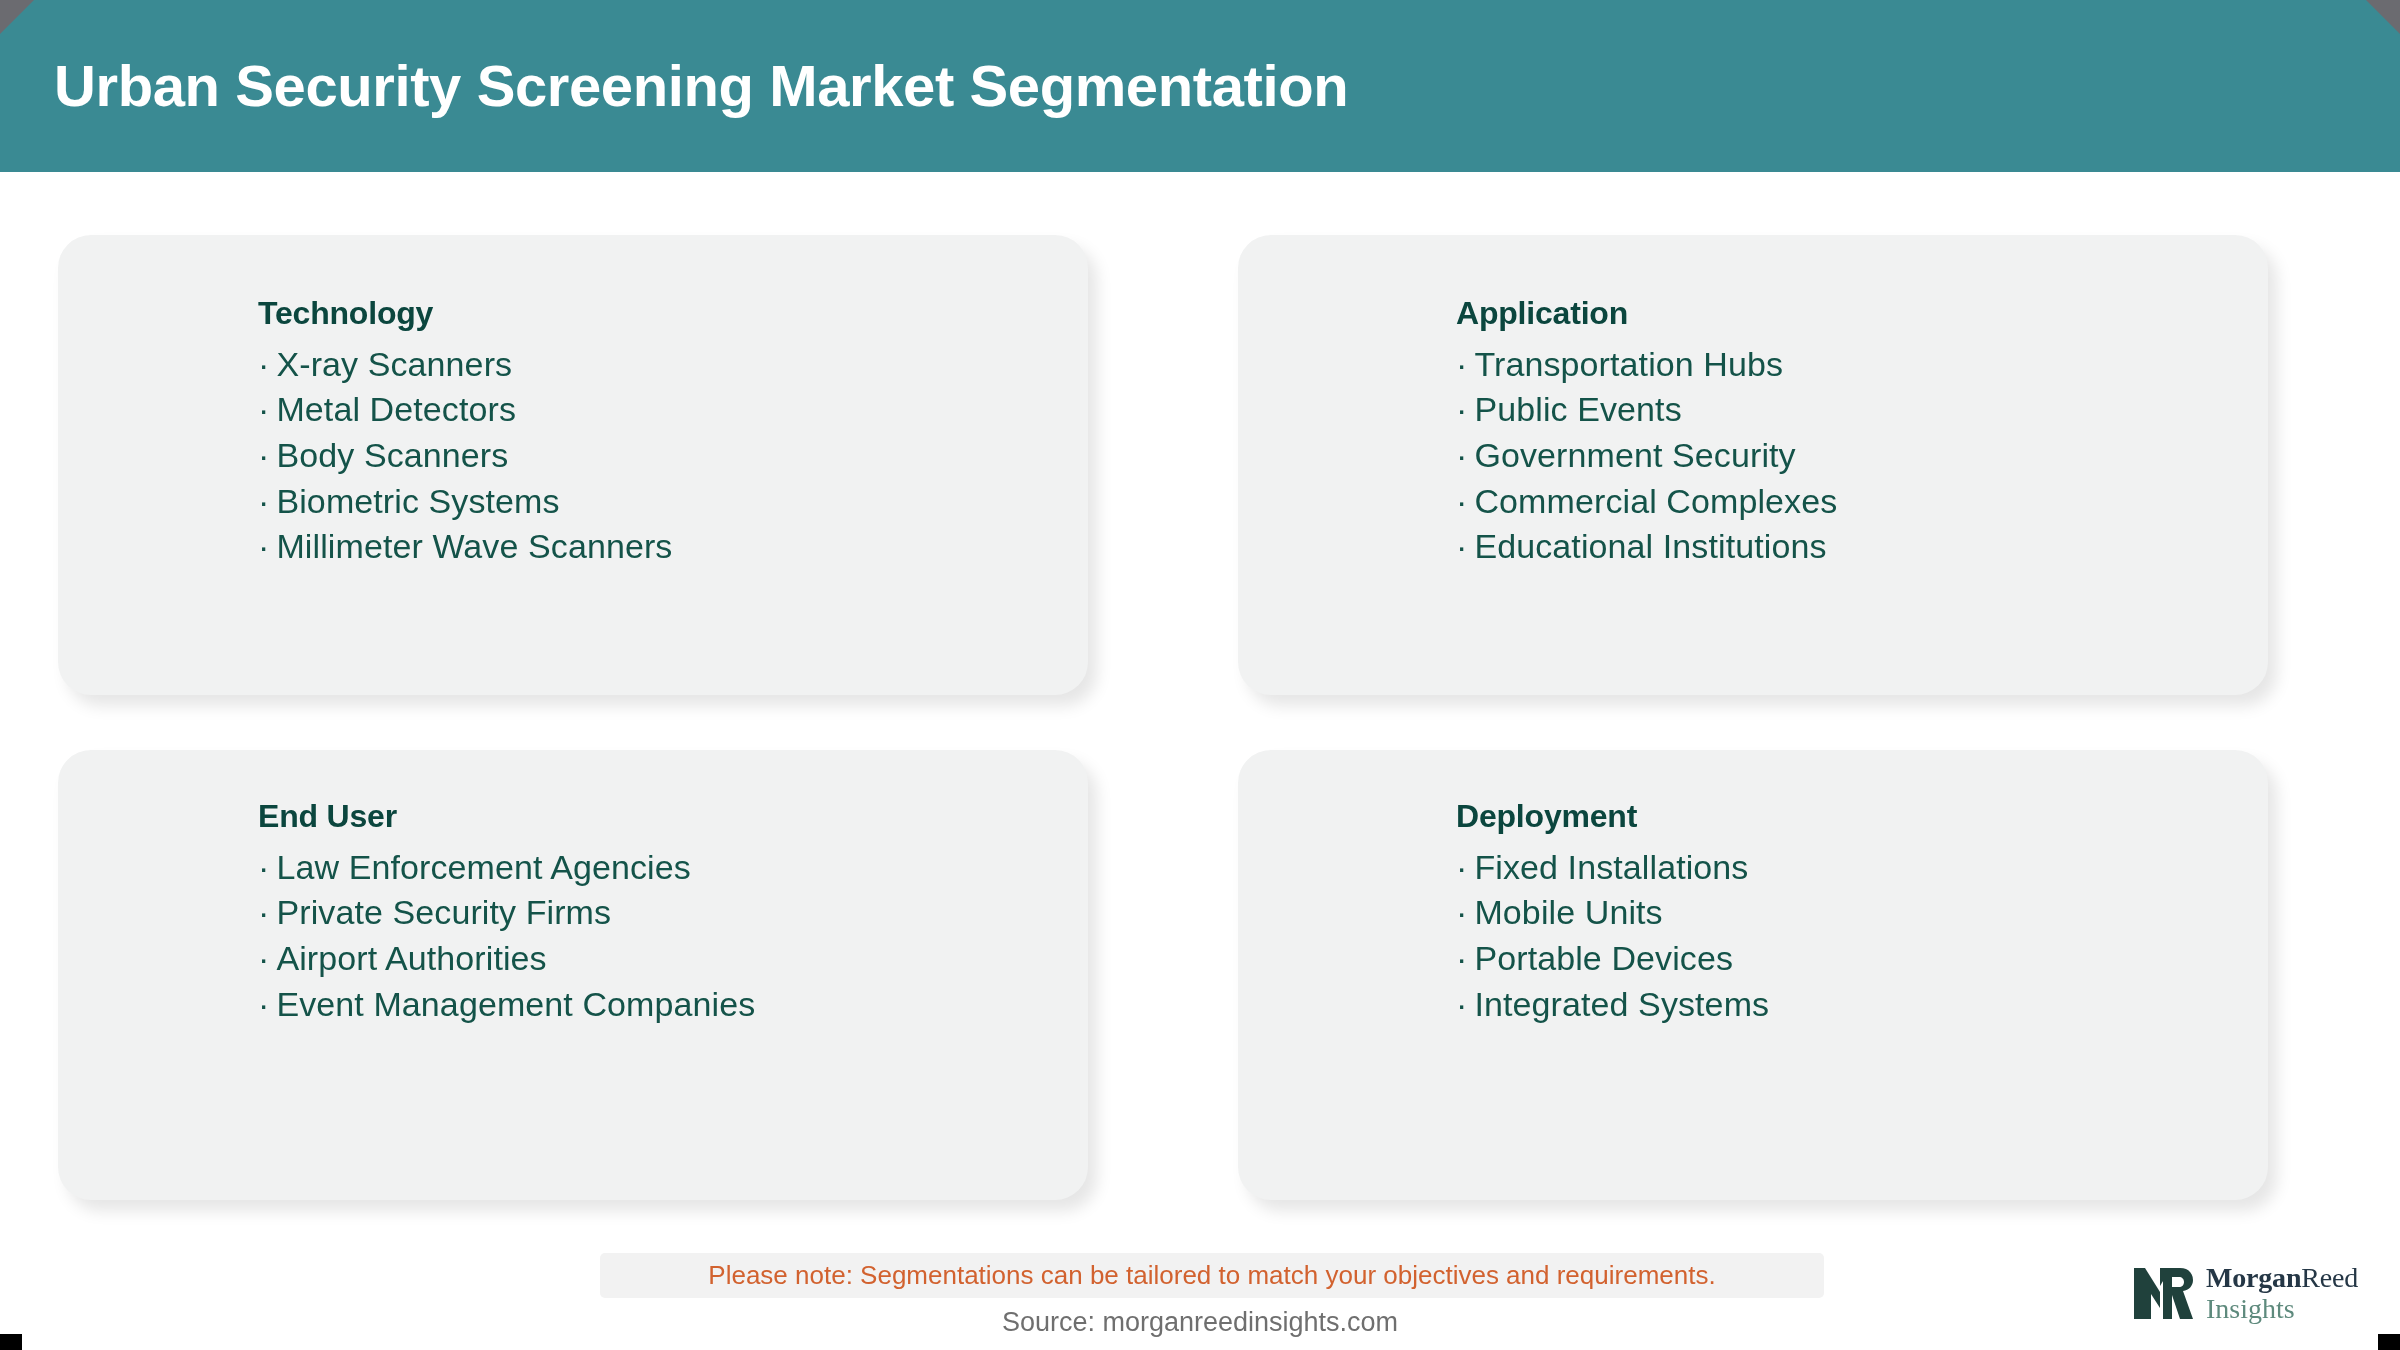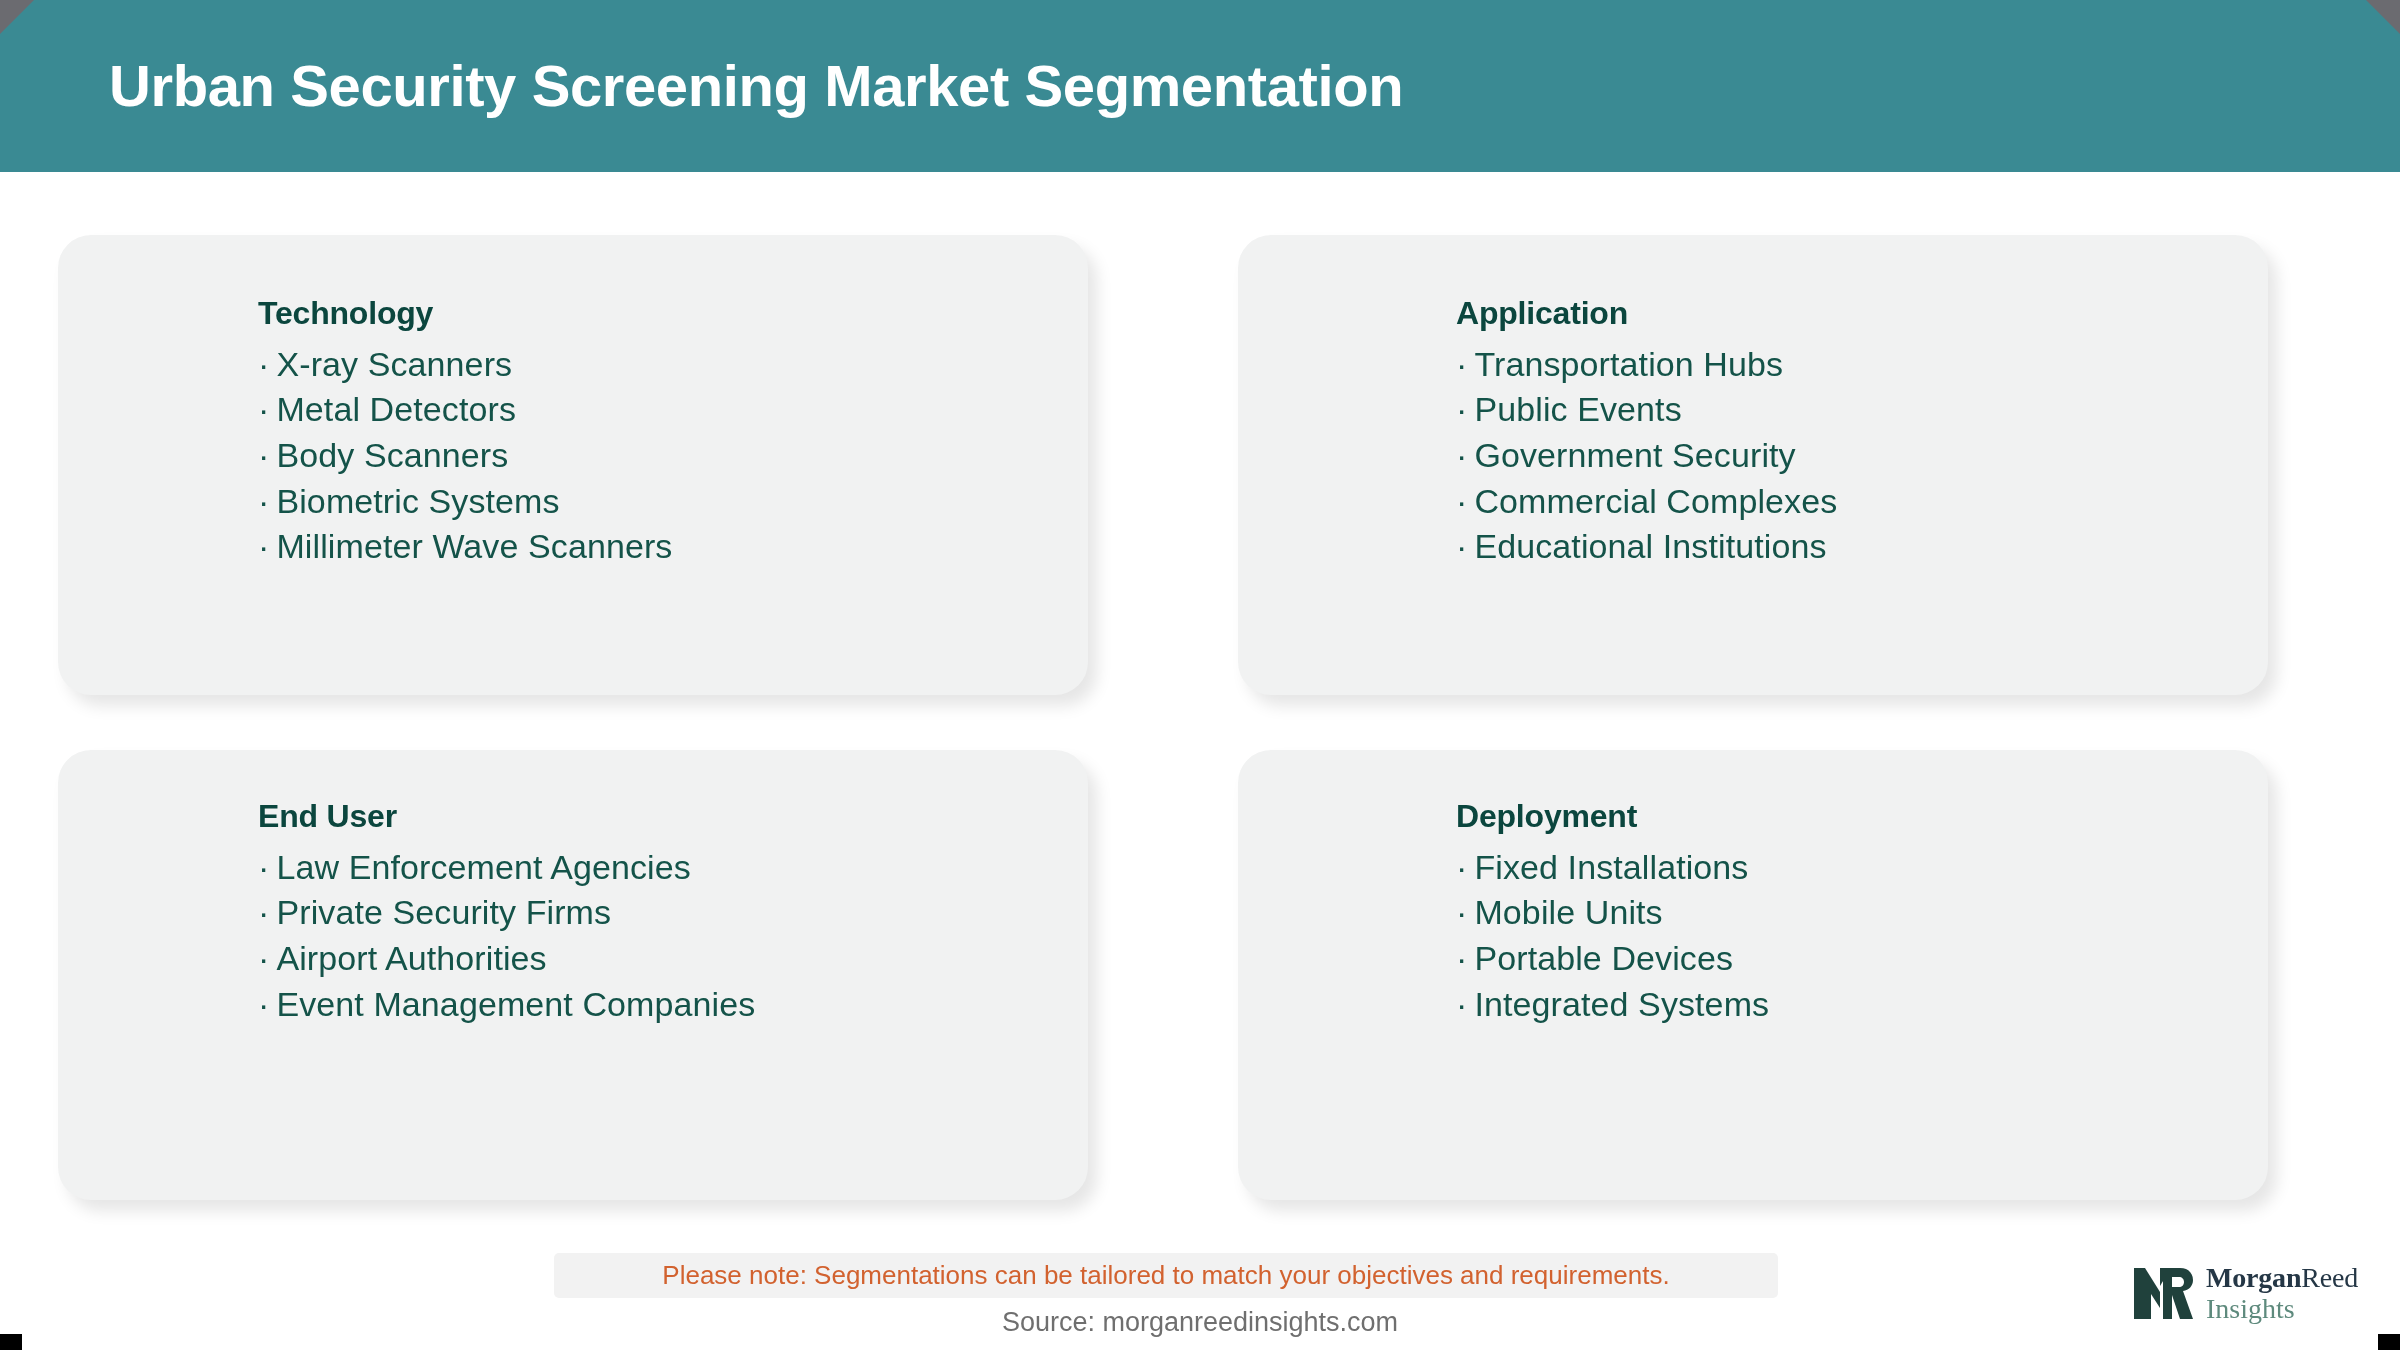--- a/index.html
+++ b/index.html
@@ -20,21 +20,21 @@
   .header {
     position: absolute;
     left: 0; top: 0;
     width: 2400px;
     height: 172px;
     background: #3A8A93;
     display: flex;
     align-items: center;
   }
   .header-title {
-    margin-left: 109px;
+    margin-left: 54px;
     color: #ffffff;
     font-size: 58px;
     font-weight: bold;
     letter-spacing: -0.4px;
     line-height: 1.05;
     white-space: nowrap;
   }
   .corner-notch {
     position: absolute;
     top: 0;
@@ -88,21 +88,21 @@
     line-height: 45.6px;
     font-weight: 400;
     white-space: nowrap;
     letter-spacing: 0.1px;
   }
   .bullet { margin-right: 7px; }
 
   
   .note-pill {
     position: absolute;
-    left: 554px;
+    left: 600px;
     top: 1253px;
     width: 1224px;
     height: 45px;
     background: #F2F2F2;
     border-radius: 5px;
     display: flex;
     align-items: center;
     justify-content: center;
   }
   .note-text {

